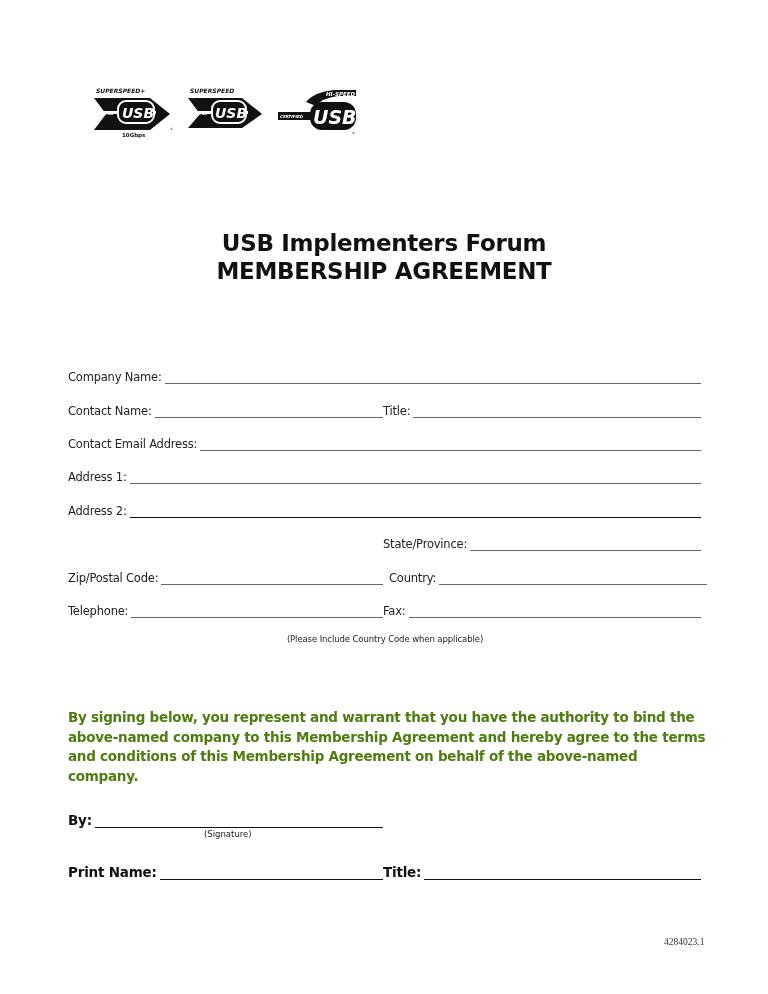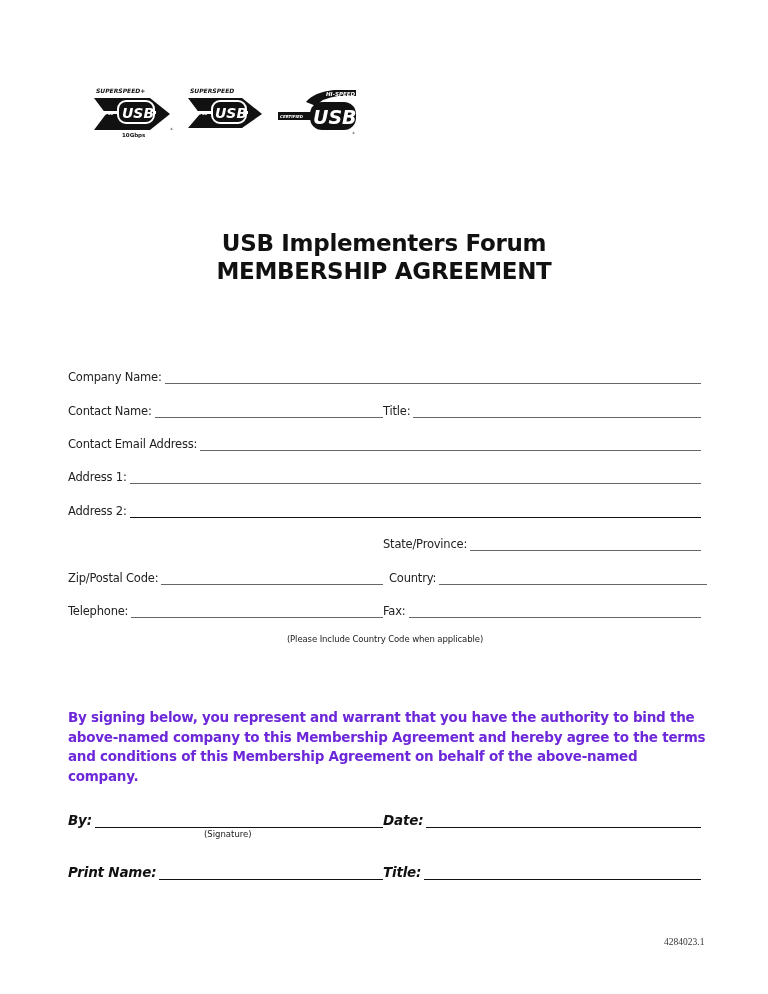--- a/index.html
+++ b/index.html
@@ -8,24 +8,24 @@
     .abs { position: absolute; }
     .logos { left: 92px; top: 86px; height: 50px; width: 280px; }
     .logo { position: absolute; top: 0; }
     .title { left: 0; width: 768px; text-align: center; font-weight: bold; font-size: 23px; line-height: 28px; letter-spacing: -0.3px; }
     .field-row { position: absolute; left: 68px; width: 633px; height: 18px; font-size: 11.5px; color: #222; }
     .seg { position: absolute; top: 0; height: 18px; display: flex; align-items: flex-end; }
     .seg .lbl { white-space: nowrap; padding-right: 3px; line-height: 14px; letter-spacing: -0.2px; }
     .seg .line { flex: 1; border-bottom: 1px solid #666; height: 13px; }
     .seg .line.dark { border-bottom: 1.5px solid #111; }
     .note { left: 0; width: 770px; text-align: center; font-size: 8.5px; color: #222; letter-spacing: -0.1px; }
-    .para { left: 68px; width: 640px; font-weight: bold; font-size: 13.5px; line-height: 19.5px; letter-spacing: -0.25px; color: #6d28d9; }
+    .para { left: 68px; width: 640px; font-weight: bold; font-size: 13.5px; line-height: 19.5px; letter-spacing: -0.25px; color: #4d7c0f; }
     .sig-row { position: absolute; left: 68px; width: 633px; height: 22px; font-size: 13.5px; font-weight: bold; }
     .sig-row .seg { height: 22px; }
-    .sig-row .seg .lbl { line-height: 16px; letter-spacing: -0.2px; font-style: italic; }
+    .sig-row .seg .lbl { line-height: 16px; letter-spacing: -0.2px; }
     .sig-row .seg .line { border-bottom: 1.5px solid #111; height: 15px; }
     .sig-note { left: 204px; font-size: 8.5px; color: #222; }
     .docnum { left: 664px; top: 937px; font-family: "Liberation Serif", "DejaVu Serif", serif; font-size: 9.5px; color: #333; text-align: right; }
   </style>
 </head>
 <body>
 
 <div class="abs logos">
 
   <svg class="logo" style="left:0" width="82" height="52" viewBox="0 0 82 52">
@@ -133,24 +133,20 @@
 
 <div class="abs note" style="top:634px">(Please Include Country Code when applicable)</div>
 
 <div class="abs para" style="top:708px">By signing below, you represent and warrant that you have the authority to bind the above-named company to this Membership Agreement and hereby agree to the terms and conditions of this Membership Agreement on behalf of the above-named company.</div>
 
 <div class="sig-row" style="top:806px">
   <div class="seg" style="left:0; width:315px">
     <span class="lbl">By:</span>
     <span class="line"></span>
   </div>
-  <div class="seg" style="left:315px; width:318px">
-    <span class="lbl">Date:</span>
-    <span class="line"></span>
-  </div>
 </div>
 <div class="abs sig-note" style="top:829px">(Signature)</div>
 
 <div class="sig-row" style="top:858px">
   <div class="seg" style="left:0; width:315px">
     <span class="lbl">Print Name:</span>
     <span class="line"></span>
   </div>
   <div class="seg" style="left:315px; width:318px">
     <span class="lbl">Title:</span>

